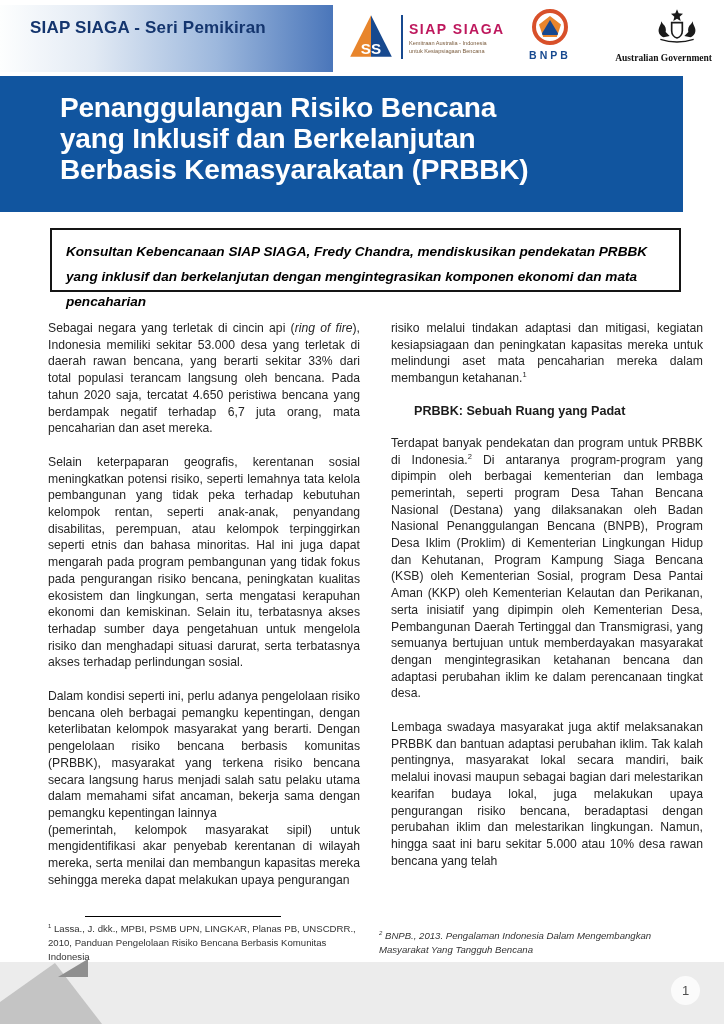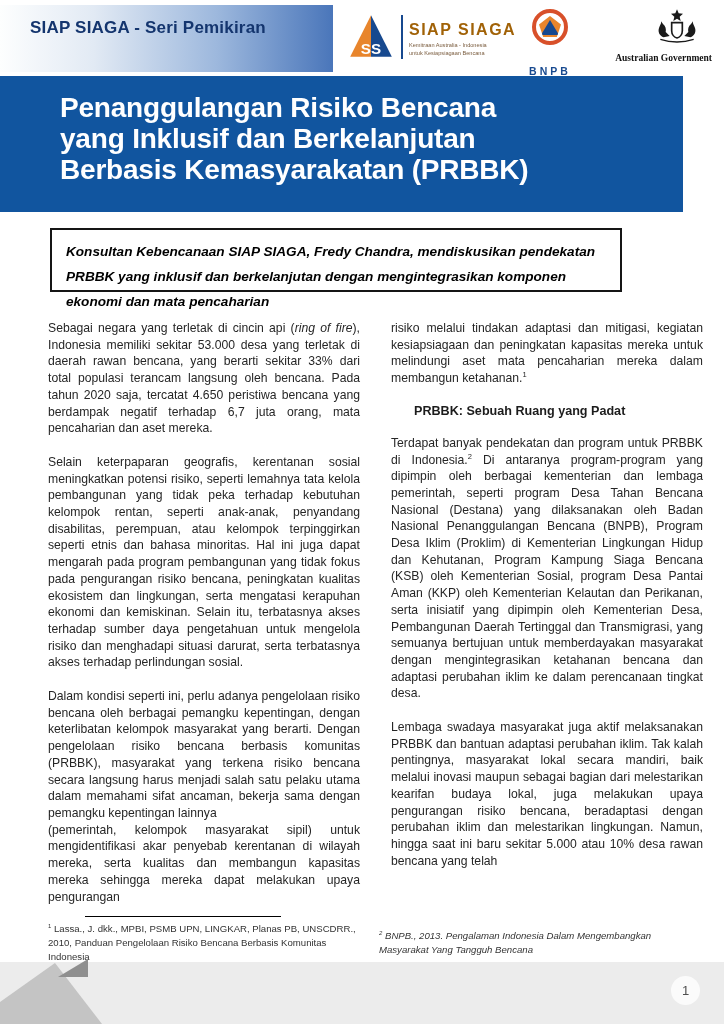--- a/index.html
+++ b/index.html
@@ -13,42 +13,42 @@
   .header-band{
     position:absolute;left:0;top:5px;width:333px;height:67px;
     background:linear-gradient(90deg,#fdfefe 0%,#e2eaf4 28%,#9db8dd 65%,#4a76ba 100%);
   }
   .series-title{position:absolute;left:30px;top:13px;font-size:17px;font-weight:bold;color:#14356e;letter-spacing:.2px;}
   .issue-number{position:absolute;left:30px;top:42px;font-size:18px;color:#1d3f78;margin-top:44px;}
 
   .logo-ss{position:absolute;left:347px;top:11px;width:48px;height:50px;}
   .logo-ss-divider{position:absolute;left:401px;top:15px;width:2px;height:44px;background:#17498f;}
   .logo-ss-text{position:absolute;left:409px;top:21px;width:110px;}
-  .logo-ss-name{font-size:16px;font-weight:bold;color:#a16207;letter-spacing:1.5px;}
+  .logo-ss-name{font-size:14px;font-weight:bold;color:#be185d;letter-spacing:1.5px;}
   .logo-ss-tagline{font-size:5.6px;color:#7a5c3e;margin-top:2px;line-height:1.5;}
 
   .logo-bnpb{position:absolute;left:527px;top:9px;width:46px;text-align:center;}
   .bnpb-emblem{width:36px;height:36px;margin:0 auto;border-radius:50%;border:4px solid #d8502a;background:#fff;position:relative;box-sizing:border-box;}
   .bnpb-penta{position:absolute;left:3px;top:3px;width:22px;height:21px;background:#e8852c;
     clip-path:polygon(50% 0,100% 40%,81% 100%,19% 100%,0 40%);}
   .bnpb-tri{position:absolute;left:2px;top:4px;width:18px;height:15px;background:#17498f;
     clip-path:polygon(50% 0,100% 100%,0 100%);}
-  .bnpb-label{margin-top:20px;font-size:10.5px;font-weight:bold;color:#17498f;letter-spacing:3px;text-align:center;}
+  .bnpb-label{margin-top:4px;font-size:10.5px;font-weight:bold;color:#17498f;letter-spacing:3px;text-align:center;}
 
   .logo-ausgov{position:absolute;left:592px;top:8px;width:120px;text-align:right;}
   .ausgov-label{margin-top:1px;font-size:9.5px;font-weight:bold;color:#111;font-family:"Liberation Serif",serif;}
 
   
   .title-banner{position:absolute;left:0;top:76px;width:683px;height:136px;background:#11559f;}
   .title-text{padding:16px 0 0 60px;color:#ffffff;font-weight:bold;font-size:28px;line-height:31px;letter-spacing:-.2px;}
   .title-line{display:block;}
 
   
   .lead-box{
-    position:absolute;left:50px;top:228px;width:572px;height:64px;box-sizing:border-box;
+    position:absolute;left:50px;top:228px;width:631px;height:64px;box-sizing:border-box;
     border:2px solid #151515;background:#fff;padding:9px 14px;
   }
   .lead-text{font-size:13.6px;font-weight:bold;font-style:italic;color:#000;line-height:1.85;text-align:left;}
 
   
   .col{position:absolute;top:320px;width:312px;}
   .col-left{left:48px;}
   .col-right{left:379px;margin-left:12px;}
   .body-par{margin:0 0 17px 0;font-size:12.2px;line-height:1.37;text-align:justify;color:#262626;}
   .body-par .seg{display:inline;}
@@ -125,21 +125,21 @@
 
   <div class="lead-box">
     <div class="lead-text">Konsultan Kebencanaan SIAP SIAGA, Fredy Chandra, mendiskusikan pendekatan PRBBK yang inklusif dan berkelanjutan dengan mengintegrasikan komponen ekonomi dan mata pencaharian</div>
   </div>
 
   <div class="col col-left">
     <p class="body-par"><span class="seg">Sebagai negara yang terletak di cincin api (</span><i>ring of fire</i><span class="seg">), Indonesia memiliki sekitar 53.000 desa yang terletak di daerah rawan bencana, yang berarti sekitar 33% dari total populasi terancam langsung oleh bencana. Pada tahun 2020 saja, tercatat 4.650 peristiwa bencana yang berdampak negatif terhadap 6,7 juta orang, mata pencaharian dan aset mereka.</span></p>
     <p class="body-par">Selain keterpaparan geografis, kerentanan sosial meningkatkan potensi risiko, seperti lemahnya tata kelola pembangunan yang tidak peka terhadap kebutuhan kelompok rentan, seperti anak-anak, penyandang disabilitas, perempuan, atau kelompok terpinggirkan seperti etnis dan bahasa minoritas. Hal ini juga dapat mengarah pada program pembangunan yang tidak fokus pada pengurangan risiko bencana, peningkatan kualitas ekosistem dan lingkungan, serta mengatasi kerapuhan ekonomi dan kemiskinan. Selain itu, terbatasnya akses terhadap sumber daya pengetahuan untuk mengelola risiko dan menghadapi situasi darurat, serta terbatasnya akses terhadap perlindungan sosial.</p>
     <p class="body-par">
         <span class="seg" style="display:block;">Dalam kondisi seperti ini, perlu adanya pengelolaan risiko bencana oleh berbagai pemangku kepentingan, dengan keterlibatan kelompok masyarakat yang berarti. Dengan pengelolaan risiko bencana berbasis komunitas (PRBBK), masyarakat yang terkena risiko bencana secara langsung harus menjadi salah satu pelaku utama dalam memahami sifat ancaman, bekerja sama dengan pemangku kepentingan lainnya</span>
-        <span class="seg" style="display:block;">(pemerintah, kelompok masyarakat sipil) untuk mengidentifikasi akar penyebab kerentanan di wilayah mereka, serta kualitas dan membangun kapasitas mereka sehingga mereka dapat melakukan upaya pengurangan</span>
+        <span class="seg" style="display:block;">(pemerintah, kelompok masyarakat sipil) untuk mengidentifikasi akar penyebab kerentanan di wilayah mereka, serta menilai dan membangun kapasitas mereka sehingga mereka dapat melakukan upaya pengurangan</span>
       </p>
   </div>
 
   <div class="col col-right">
     <p class="body-par"><span class="seg">risiko melalui tindakan adaptasi dan mitigasi, kegiatan kesiapsiagaan dan peningkatan kapasitas mereka untuk melindungi aset mata pencaharian mereka dalam membangun ketahanan.</span><sup class="fn-ref">1</sup></p>
     <h2 class="section-heading">PRBBK: Sebuah Ruang yang Padat</h2>
     <p class="body-par"><span class="seg">Terdapat banyak pendekatan dan program untuk PRBBK di Indonesia.</span><sup class="fn-ref">2</sup><span class="seg"> Di antaranya program-program yang dipimpin oleh berbagai kementerian dan lembaga pemerintah, seperti program Desa Tahan Bencana Nasional (Destana) yang dilaksanakan oleh Badan Nasional Penanggulangan Bencana (BNPB), Program Desa Iklim (Proklim) di Kementerian Lingkungan Hidup dan Kehutanan, Program Kampung Siaga Bencana (KSB) oleh Kementerian Sosial, program Desa Pantai Aman (KKP) oleh Kementerian Kelautan dan Perikanan, serta inisiatif yang dipimpin oleh Kementerian Desa, Pembangunan Daerah Tertinggal dan Transmigrasi, yang semuanya bertujuan untuk memberdayakan masyarakat dengan mengintegrasikan ketahanan bencana dan adaptasi perubahan iklim ke dalam perencanaan tingkat desa.</span></p>
     <p class="body-par">Lembaga swadaya masyarakat juga aktif melaksanakan PRBBK dan bantuan adaptasi perubahan iklim. Tak kalah pentingnya, masyarakat lokal secara mandiri, baik melalui inovasi maupun sebagai bagian dari melestarikan kearifan budaya lokal, juga melakukan upaya pengurangan risiko bencana, beradaptasi dengan perubahan iklim dan melestarikan lingkungan. Namun, hingga saat ini baru sekitar 5.000 atau 10% desa rawan bencana yang telah</p>
   </div>
 

